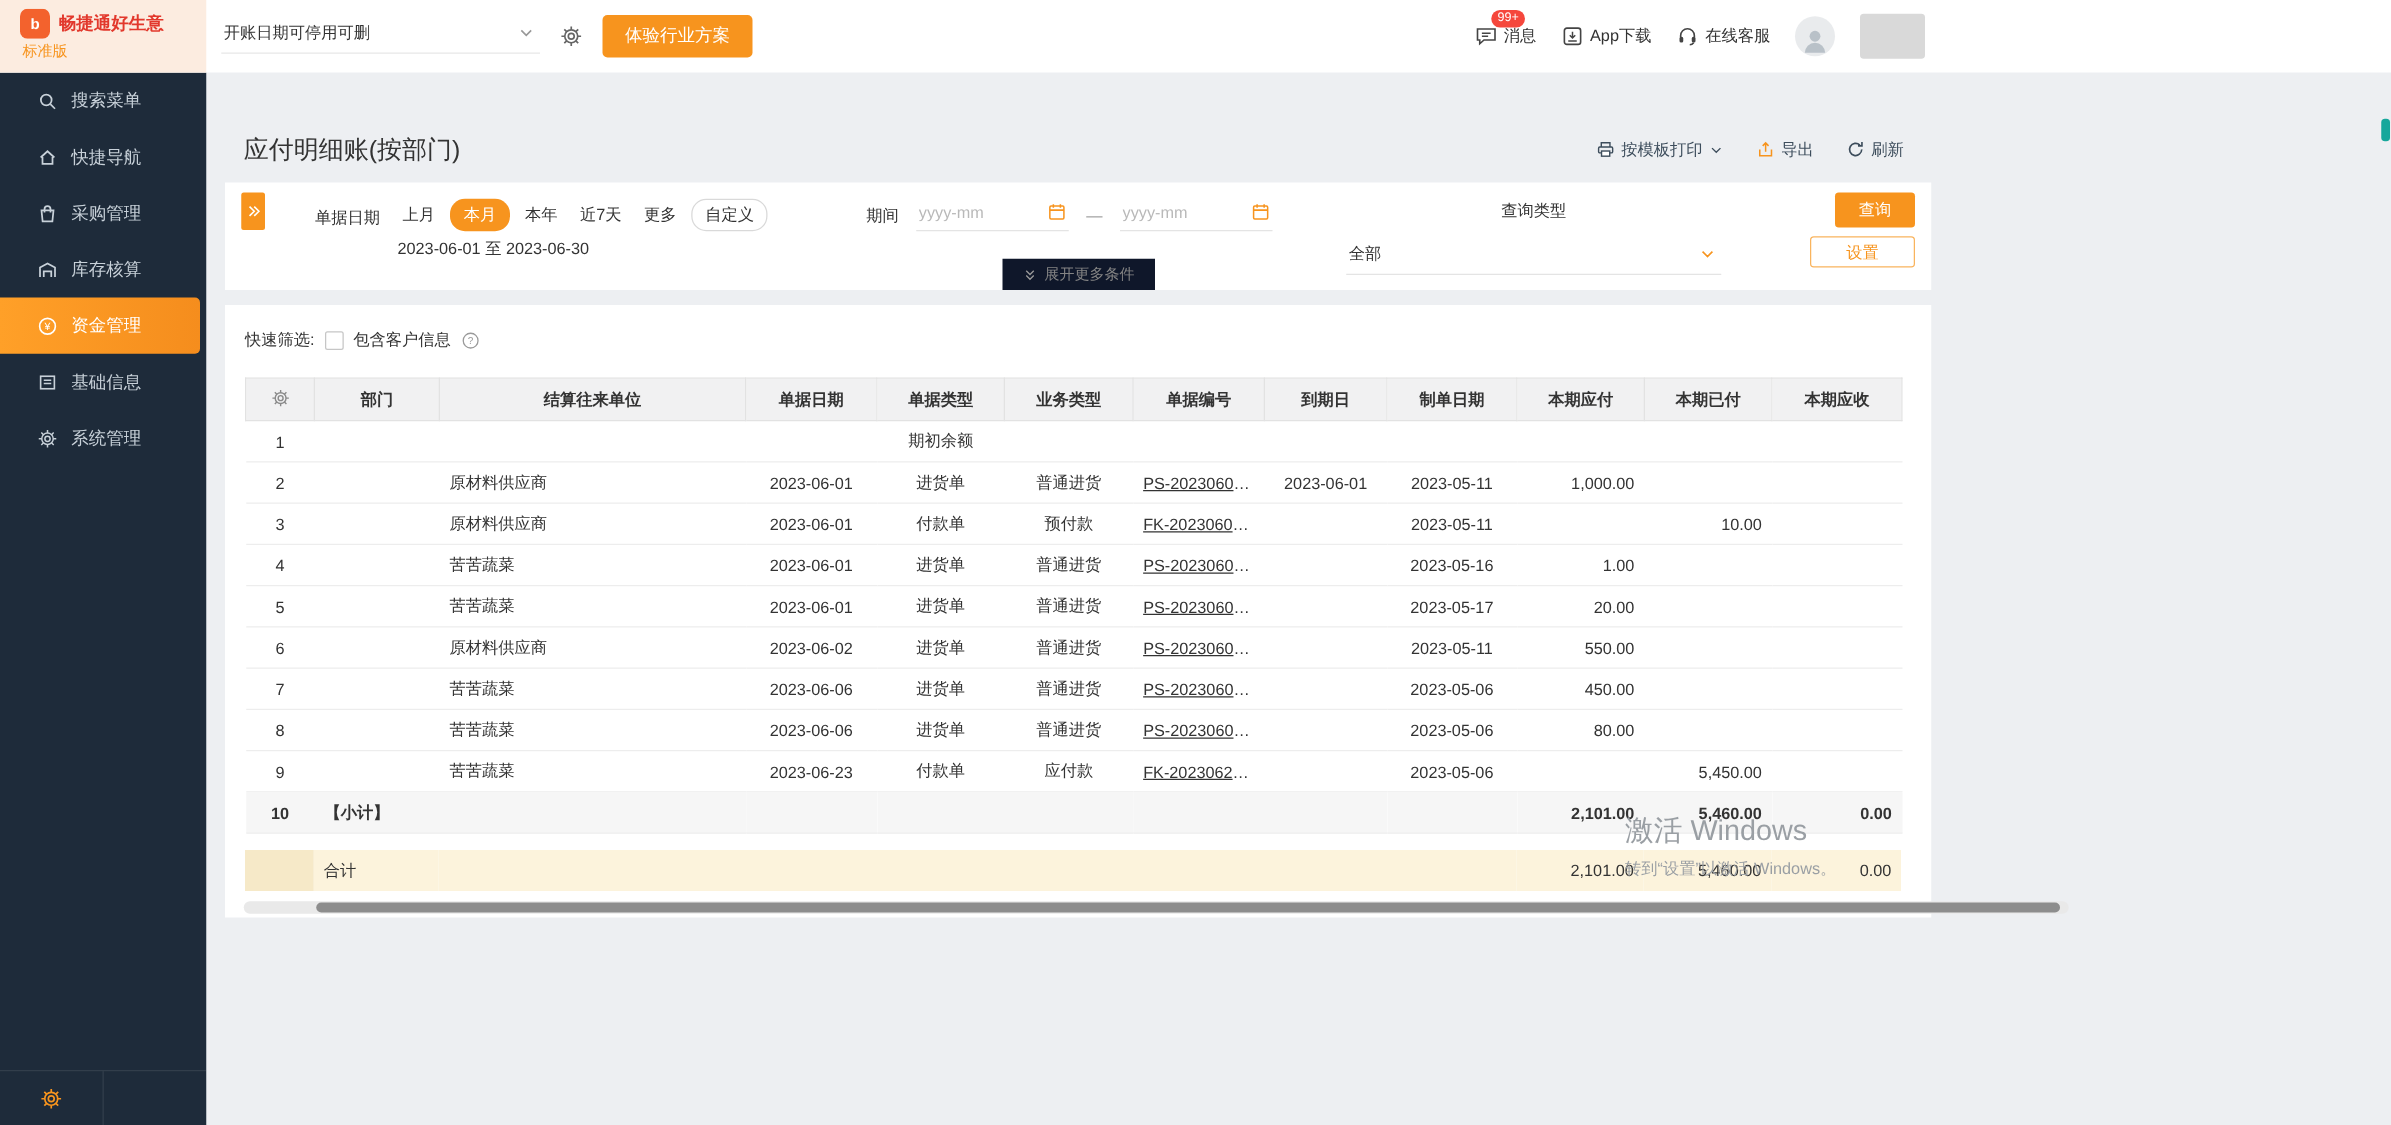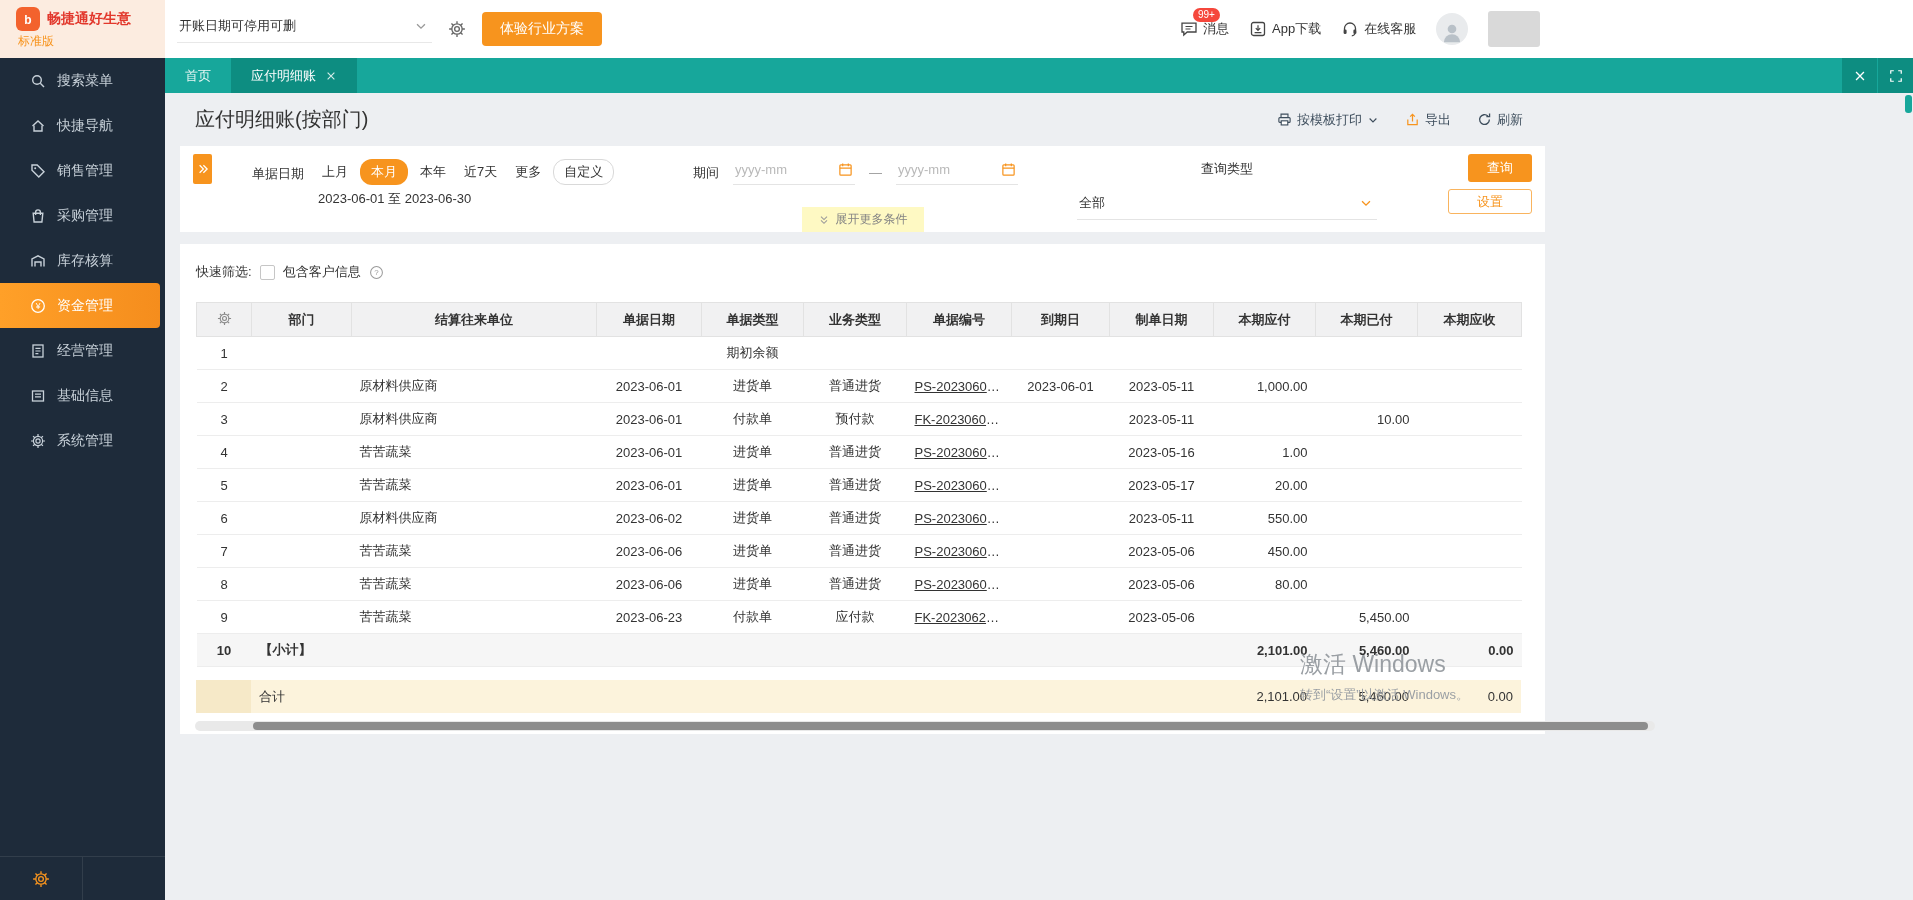--- a/index.html
+++ b/index.html
@@ -78,21 +78,21 @@
   .dash{color:#999;}
   .qtype{position:absolute;left:897px;top:14px;display:flex;align-items:center;gap:14px;flex-direction:column;}
   .select{width:300px;display:flex;justify-content:space-between;align-items:center;
     border-bottom:1px solid #e4e4e4;padding:2px 4px 7px 2px;cursor:pointer;}
   .select .chev{color:#f7941e;}
   .btn-primary{position:absolute;right:13px;top:8px;width:64px;height:28px;background:#f7941e;color:#fff;
     border:none;border-radius:3px;font-size:13px;cursor:pointer;font-family:inherit;}
   .btn-outline{position:absolute;right:13px;top:43px;width:84px;height:25px;background:#fff;color:#f7941e;
     border:1px solid #f9b45e;border-radius:3px;font-size:13px;cursor:pointer;font-family:inherit;}
   .expand-more{position:absolute;bottom:0;left:50%;transform:translateX(-50%);height:25px;padding:0 16px;
-    background:#fef9c3;color:#848484;font-size:12px;display:flex;align-items:center;gap:6px;cursor:pointer;white-space:nowrap;}
+    background:#0f172a;color:#848484;font-size:12px;display:flex;align-items:center;gap:6px;cursor:pointer;white-space:nowrap;}
   .expand-more .icon{color:#9a9a9a;}
 
   
   .table-card{position:relative;margin:12px 0 0 15px;width:1365px;height:490px;background:#fff;}
   .quick-filter{height:50px;padding:6px 16px 0;display:flex;align-items:center;gap:8px;color:#333;}
   .checkbox{width:15px;height:15px;border:1px solid #c6c6c6;border-radius:2px;background:#fff;cursor:pointer;}
   .qmark{color:#9a9a9a;}
 
   .grid{border-collapse:collapse;table-layout:fixed;font-size:13px;color:#333;}
   .ledger{width:1325px;margin:8px 0 0 16px;}
@@ -214,61 +214,43 @@
             <svg viewBox="0 0 16 16">
               <path d="M2.5 8 8 3l5.5 5" fill="none" stroke="currentColor" stroke-width="1.4"></path>
               <path d="M4 7.5V13h8V7.5" fill="none" stroke="currentColor" stroke-width="1.4"></path>
             </svg>
           </span>
           <span>快捷导航</span>
         </div>
         <div class="side-item">
           <span class="icon i16">
             <svg viewBox="0 0 16 16">
-              <path d="M2 2h5.2L14 8.8 8.8 14 2 7.2z" fill="none" stroke="currentColor" stroke-width="1.4"></path>
-              <circle cx="5.2" cy="5.2" r="1" fill="currentColor"></circle>
-            </svg>
-          </span>
-          <span>销售管理</span>
+              <path d="M3.2 5.2h9.6l-.9 8.8H4.1z" fill="none" stroke="currentColor" stroke-width="1.4"></path>
+              <path d="M5.6 7V4.3a2.4 2.4 0 0 1 4.8 0V7" fill="none" stroke="currentColor" stroke-width="1.4"></path>
+            </svg>
+          </span>
+          <span>采购管理</span>
         </div>
         <div class="side-item">
           <span class="icon i16">
             <svg viewBox="0 0 16 16">
-              <path d="M3.2 5.2h9.6l-.9 8.8H4.1z" fill="none" stroke="currentColor" stroke-width="1.4"></path>
-              <path d="M5.6 7V4.3a2.4 2.4 0 0 1 4.8 0V7" fill="none" stroke="currentColor" stroke-width="1.4"></path>
-            </svg>
-          </span>
-          <span>采购管理</span>
-        </div>
-        <div class="side-item">
-          <span class="icon i16">
-            <svg viewBox="0 0 16 16">
               <path d="M2 13.5V6l6-3.2L14 6v7.5" fill="none" stroke="currentColor" stroke-width="1.4"></path>
               <path d="M5 13.5V9h6v4.5" fill="none" stroke="currentColor" stroke-width="1.4"></path>
             </svg>
           </span>
           <span>库存核算</span>
         </div>
         <div class="side-item active">
           <span class="icon i16">
             <svg viewBox="0 0 16 16">
               <circle cx="8" cy="8" r="6.3" fill="none" stroke="currentColor" stroke-width="1.3"></circle>
               <text x="8" y="11.3" text-anchor="middle" font-size="8.5" fill="currentColor">¥</text>
             </svg>
           </span>
           <span>资金管理</span>
-        </div>
-        <div class="side-item">
-          <span class="icon i16">
-            <svg viewBox="0 0 16 16">
-              <rect x="3" y="2" width="10" height="12" fill="none" stroke="currentColor" stroke-width="1.3"></rect>
-              <path d="M5.4 5.4h5.2M5.4 8h5.2M5.4 10.6h3" stroke="currentColor" stroke-width="1.2"></path>
-            </svg>
-          </span>
-          <span>经营管理</span>
         </div>
         <div class="side-item">
           <span class="icon i16">
             <svg viewBox="0 0 16 16">
               <rect x="2.5" y="3" width="11" height="10" fill="none" stroke="currentColor" stroke-width="1.3"></rect>
               <path d="M5 6.2h6M5 8.8h6" stroke="currentColor" stroke-width="1.2"></path>
             </svg>
           </span>
           <span>基础信息</span>
         </div>
@@ -293,49 +275,20 @@
             </svg>
           </span>
       </div>
       <div class="fdiv"></div>
       <div class="half">
         <span class="icon i18"></span>
       </div>
     </div>
   </div>
 
-  <div class="tabbar">
-    <div class="tab">
-      <span>首页</span>
-    </div>
-    <div class="tab active">
-      <span>应付明细账</span>
-      <span class="icon i12 tclose">
-          <svg viewBox="0 0 16 16">
-            <path d="M3.5 3.5l9 9M12.5 3.5l-9 9" stroke="currentColor" stroke-width="1.5"></path>
-          </svg>
-        </span>
-    </div>
-    <div class="tabbar-actions">
-      <div class="tabbar-action">
-        <span class="icon i14">
-            <svg viewBox="0 0 16 16">
-              <path d="M3.5 3.5l9 9M12.5 3.5l-9 9" stroke="currentColor" stroke-width="1.5"></path>
-            </svg>
-          </span>
-      </div>
-      <div class="tabbar-action">
-        <span class="icon i14">
-            <svg viewBox="0 0 16 16">
-              <path d="M2 5.5V2h3.5M14 5.5V2h-3.5M2 10.5V14h3.5M14 10.5V14h-3.5" fill="none" stroke="currentColor" stroke-width="1.4"></path>
-            </svg>
-          </span>
-      </div>
-    </div>
-  </div>
 
   <div class="content">
     <div class="page-header">
       <h1 class="page-title">应付明细账(按部门)</h1>
       <div class="header-tools">
         <div class="tool">
           <span class="icon i15">
               <svg viewBox="0 0 16 16">
                 <path d="M4.3 6V2.3h7.4V6" fill="none" stroke="currentColor" stroke-width="1.2"></path>
                 <rect x="2" y="6" width="12" height="5" rx="1" fill="none" stroke="currentColor" stroke-width="1.2"></rect>

